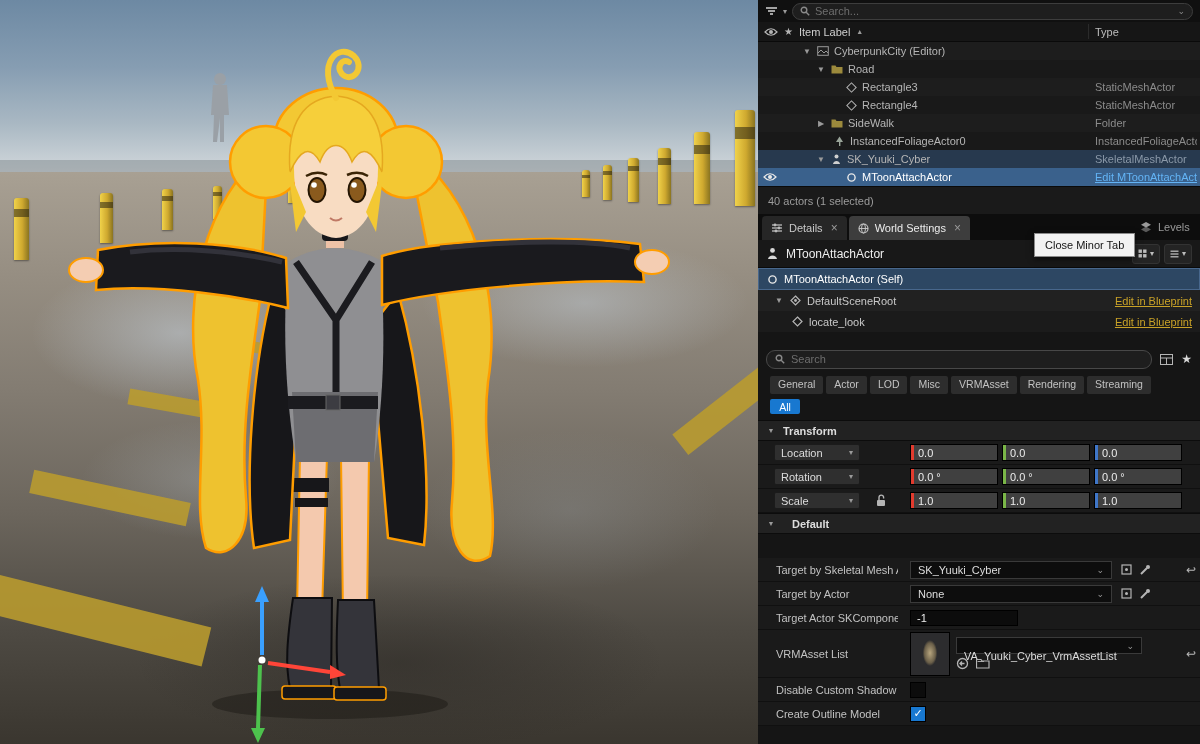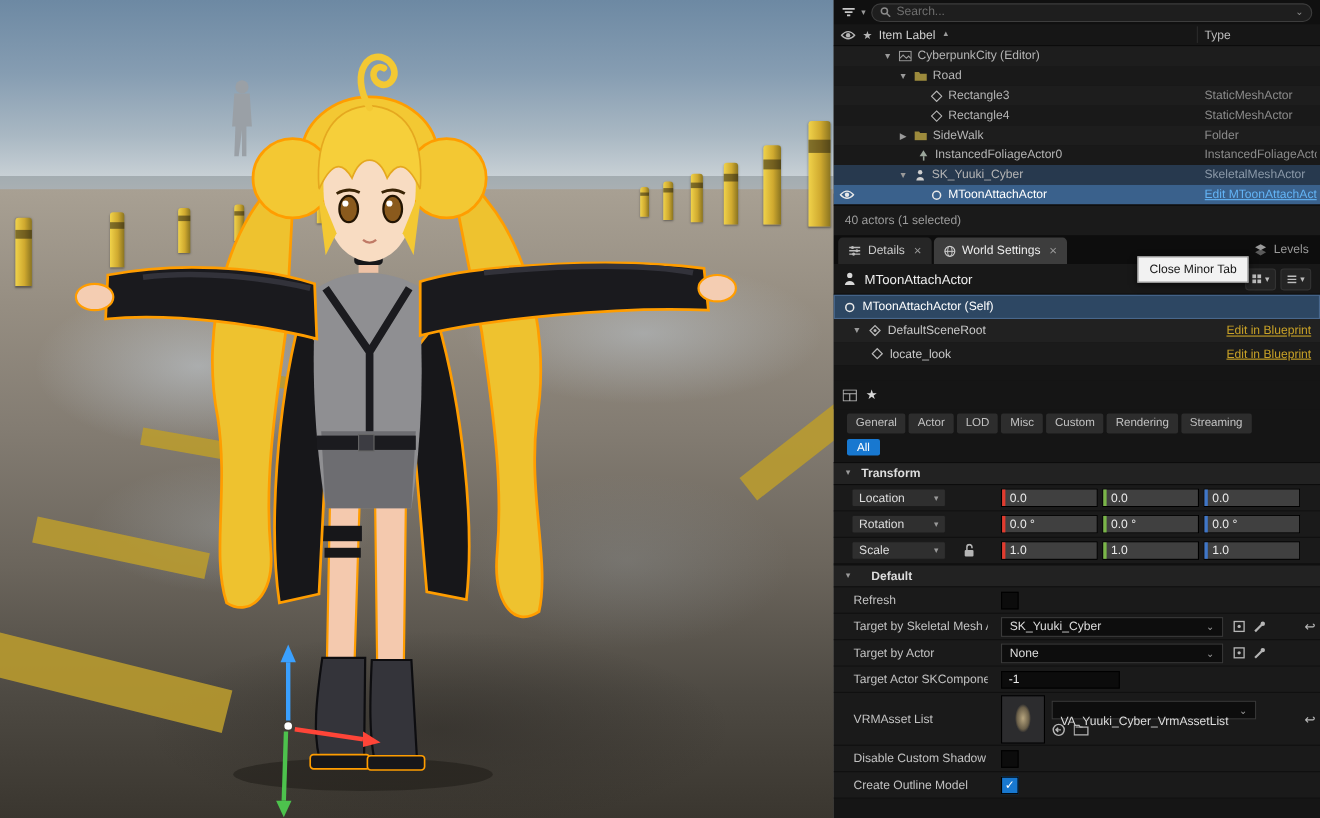--- a/index.html
+++ b/index.html
@@ -440,36 +440,45 @@
       <svg width="11" height="11" viewBox="0 0 11 11">
           <path d="M5.5 1 L10 5.5 5.5 10 1 5.5 Z" fill="none" stroke="#b5b5b5" stroke-width="1.2"></path>
         </svg>
     </span>
     <span>locate_look</span>
     <span class="bp-link">Edit in Blueprint</span>
   </div>
   <div class="filler" style="top:332px;height:14px;"></div>
 
   <div class="d-search">
+    <div class="d-pill">
+      <span class="icon">
+        <svg width="10" height="10" viewBox="0 0 10 10">
+            <circle cx="4" cy="4" r="2.8" fill="none" stroke="#8a8a8a" stroke-width="1.4"></circle>
+            <line x1="6.2" y1="6.2" x2="9.2" y2="9.2" stroke="#8a8a8a" stroke-width="1.4"></line>
+          </svg>
+      </span>
+      <span>Search</span>
+    </div>
     <span class="icon">
       <svg width="13" height="11" viewBox="0 0 13 11">
           <rect x="0.5" y="0.5" width="12" height="10" fill="none" stroke="#b5b5b5"></rect>
           <line x1="0.5" y1="4" x2="12.5" y2="4" stroke="#b5b5b5"></line>
           <line x1="6.5" y1="4" x2="6.5" y2="10.5" stroke="#b5b5b5"></line>
         </svg>
     </span>
     <span style="color:#d8d8d8;font-size:12px;">★</span>
   </div>
 
   <div class="chips">
     <span class="chip">General</span>
     <span class="chip">Actor</span>
     <span class="chip">LOD</span>
     <span class="chip">Misc</span>
-    <span class="chip">Custom</span>
+    <span class="chip">VRMAsset</span>
     <span class="chip">Rendering</span>
     <span class="chip">Streaming</span>
   </div>
   <div class="all-btn">All</div>
 
   <div class="sec" style="top:420px;">
     <span class="expander">▼</span>
     <span>Transform</span>
   </div>
 
@@ -523,25 +532,20 @@
     <div class="vbox vz bx3">
         <span>1.0</span>
       </div>
   </div>
 
   <div class="sec" style="top:513px;gap:16px;">
     <span class="expander">▼</span>
     <span>Default</span>
   </div>
 
-  <div class="prow" style="top:534px;height:24px;">
-    <span class="plabel">Refresh</span>
-    <span style="width:12px;"></span>
-    <span class="cbox"></span>
-  </div>
 
   <div class="prow" style="top:558px;height:24px;">
     <span class="plabel">Target by Skeletal Mesh A..</span>
     <span style="width:12px;"></span>
     <div class="combo">
       <span>SK_Yuuki_Cyber</span>
       <span style="font-size:9px;color:#9a9a9a;">⌄</span>
     </div>
     <span class="icon" style="margin-left:8px;">
       <svg width="13" height="13" viewBox="0 0 13 13">

